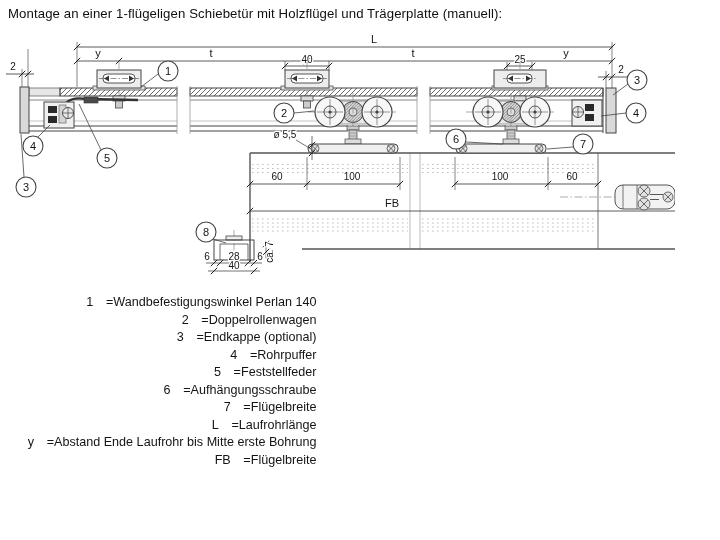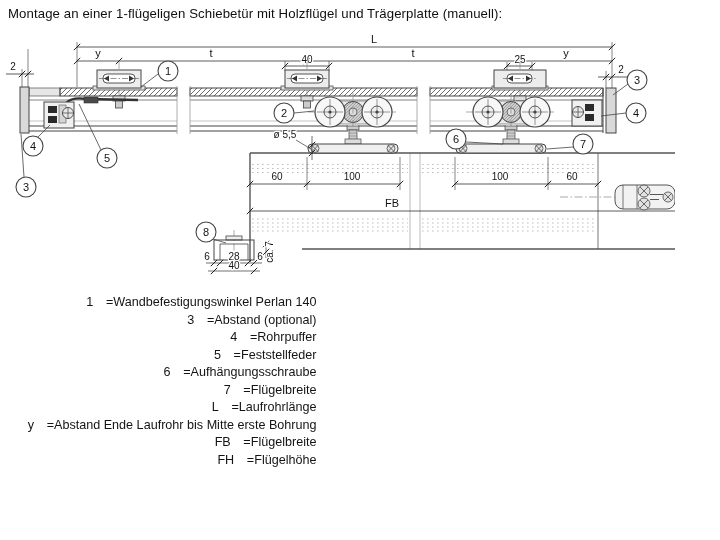--- a/index.html
+++ b/index.html
@@ -416,24 +416,24 @@
       </g>
       <g>
         <circle cx="206" cy="232" r="10" fill="#fff" stroke="#444" stroke-width="1.1"></circle>
         <text class="co" x="206" y="235.8" text-anchor="middle">8</text>
       </g>
     </g>
   </svg>
 
   <div class="legend">
     <div class="legend-row"><span class="k">1</span><span class="eq">=</span><span class="lbl">Wandbefestigungswinkel Perlan 140</span></div>
-    <div class="legend-row"><span class="k">3</span><span class="eq">=</span><span class="lbl">Abstand (optional)</span></div>
+    <div class="legend-row"><span class="k">2</span><span class="eq">=</span><span class="lbl">Doppelrollenwagen</span></div>
+    <div class="legend-row"><span class="k">3</span><span class="eq">=</span><span class="lbl">Endkappe (optional)</span></div>
     <div class="legend-row"><span class="k">4</span><span class="eq">=</span><span class="lbl">Rohrpuffer</span></div>
     <div class="legend-row"><span class="k">5</span><span class="eq">=</span><span class="lbl">Feststellfeder</span></div>
     <div class="legend-row"><span class="k">6</span><span class="eq">=</span><span class="lbl">Aufhängungsschraube</span></div>
     <div class="legend-row"><span class="k">7</span><span class="eq">=</span><span class="lbl">Flügelbreite</span></div>
     <div class="legend-row"><span class="k">L</span><span class="eq">=</span><span class="lbl">Laufrohrlänge</span></div>
     <div class="legend-row"><span class="k">y</span><span class="eq">=</span><span class="lbl">Abstand Ende Laufrohr bis Mitte erste Bohrung</span></div>
     <div class="legend-row"><span class="k">FB</span><span class="eq">=</span><span class="lbl">Flügelbreite</span></div>
-    <div class="legend-row"><span class="k">FH</span><span class="eq">=</span><span class="lbl">Flügelhöhe</span></div>
   </div>
 
 </div>
 
 </body></html>

